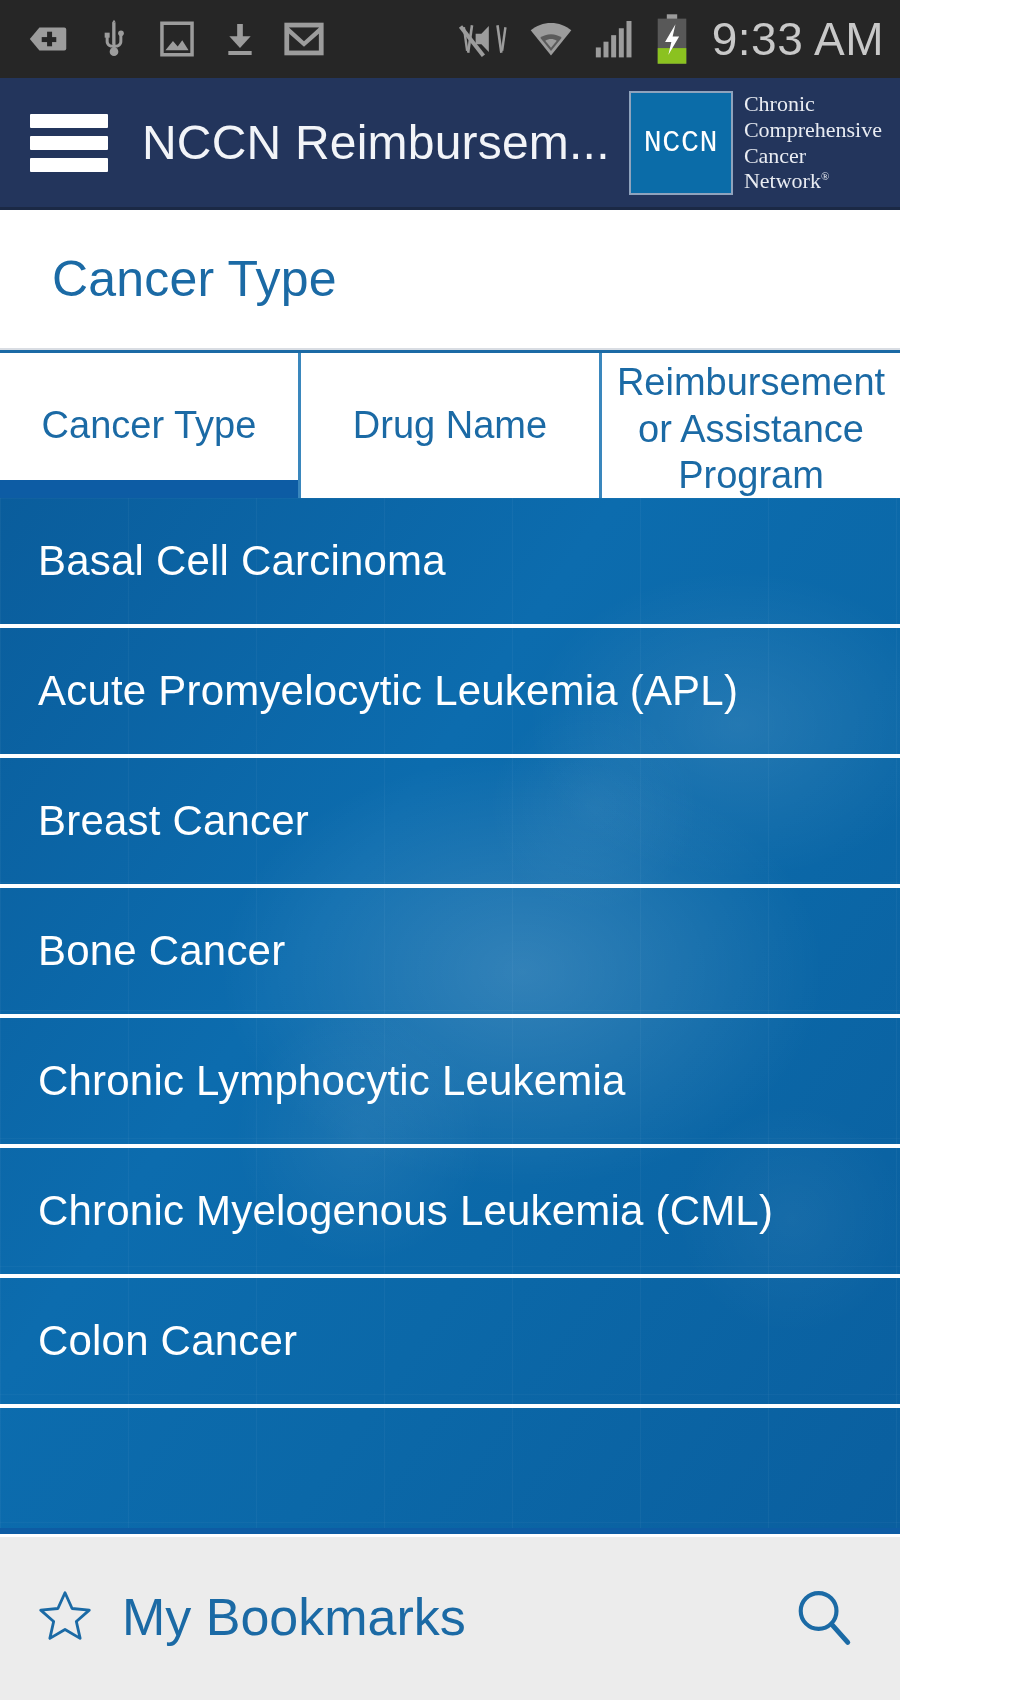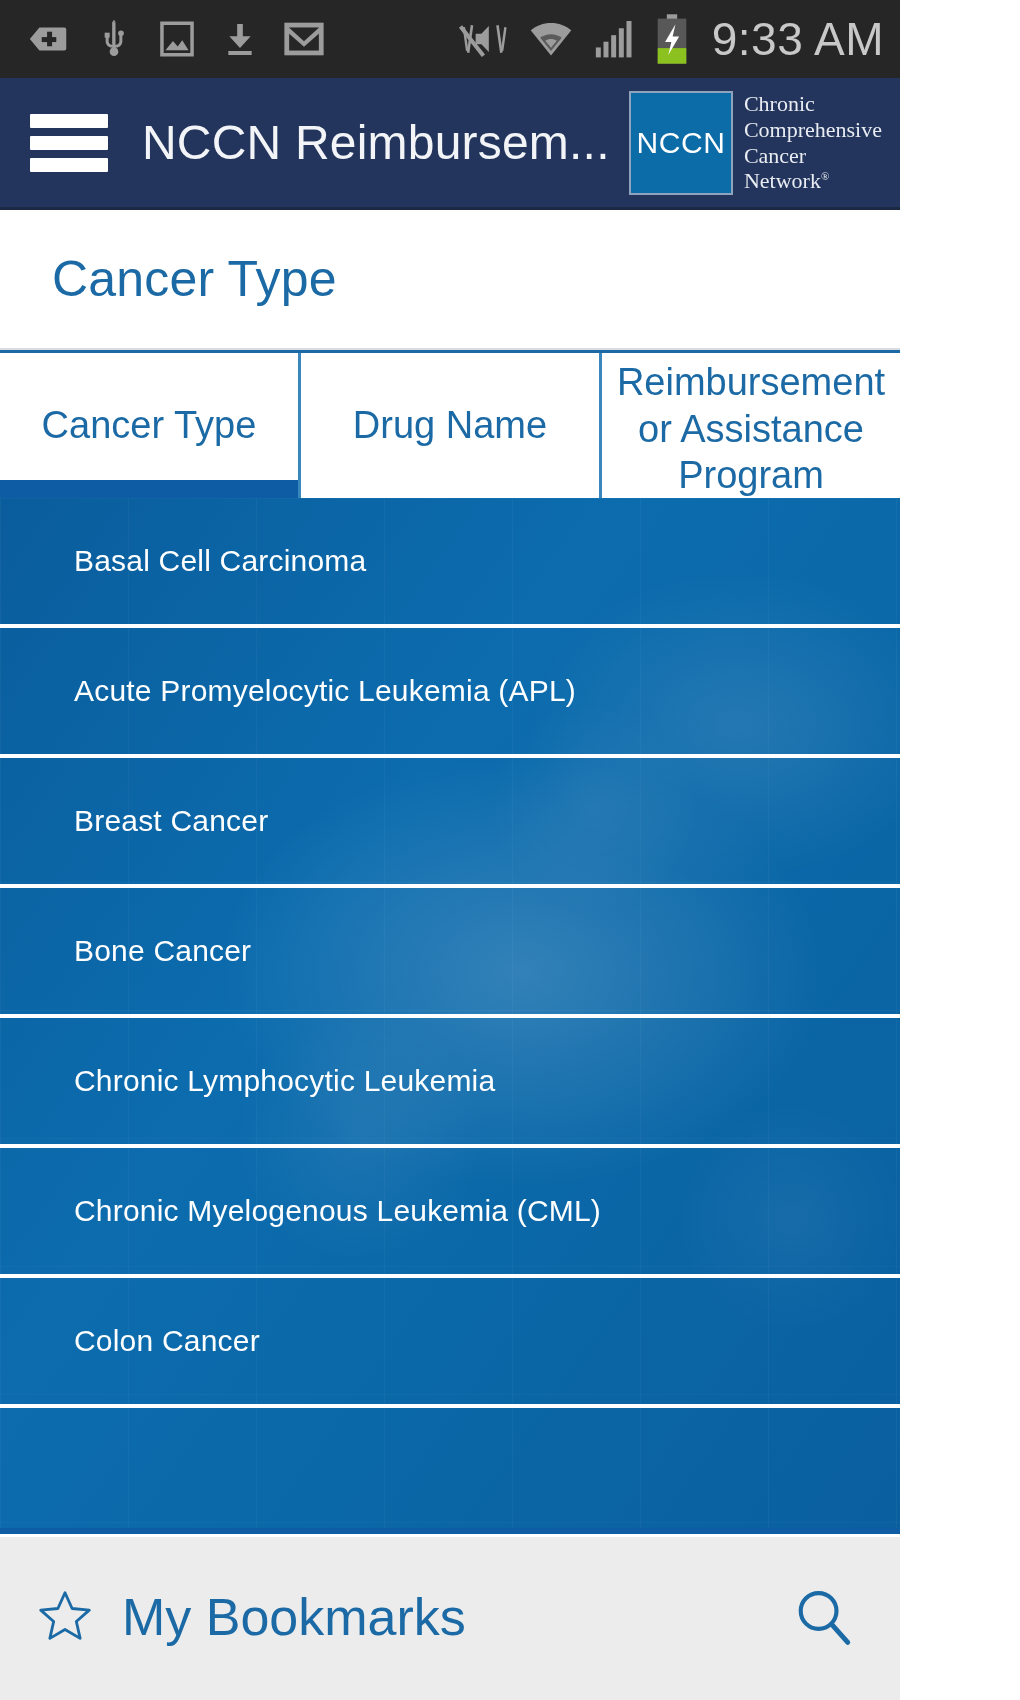--- a/index.html
+++ b/index.html
@@ -104,21 +104,21 @@
     height: 104px;
     background: #0b6ca8;
     border: 2px solid #8fa3bd;
     box-sizing: border-box;
     display: flex;
     align-items: center;
     justify-content: center;
   }
   .logo-mark span {
     color: #ffffff;
-    font-family: Liberation Sans, sans-serif;
+    font-family: Liberation Mono, monospace;
     font-size: 30px;
     letter-spacing: 0.6px;
   }
   .logo-words {
     font-family: "Liberation Serif", serif;
     color: #e9ecf2;
     font-size: 22px;
     line-height: 1.17;
   }
   .logo-words div { white-space: nowrap; }
@@ -221,24 +221,23 @@
     height: 130px;
     display: flex;
     align-items: center;
     padding: 0 38px;
     box-sizing: border-box;
     border-bottom: 4px solid #ffffff;
     cursor: pointer;
   }
   .row-label {
     color: #ffffff;
-    font-size: 30px;
+    font-size: 42px;
     letter-spacing: 0.2px;
     white-space: nowrap;
-    margin-left: 36px;
   }
 
   
   .bottombar {
     flex: none;
     height: 172px;
     background: #ececec;
     border-top: 6px solid #0d5ca4;
     box-shadow: inset 0 3px 0 #ffffff;
     display: flex;

